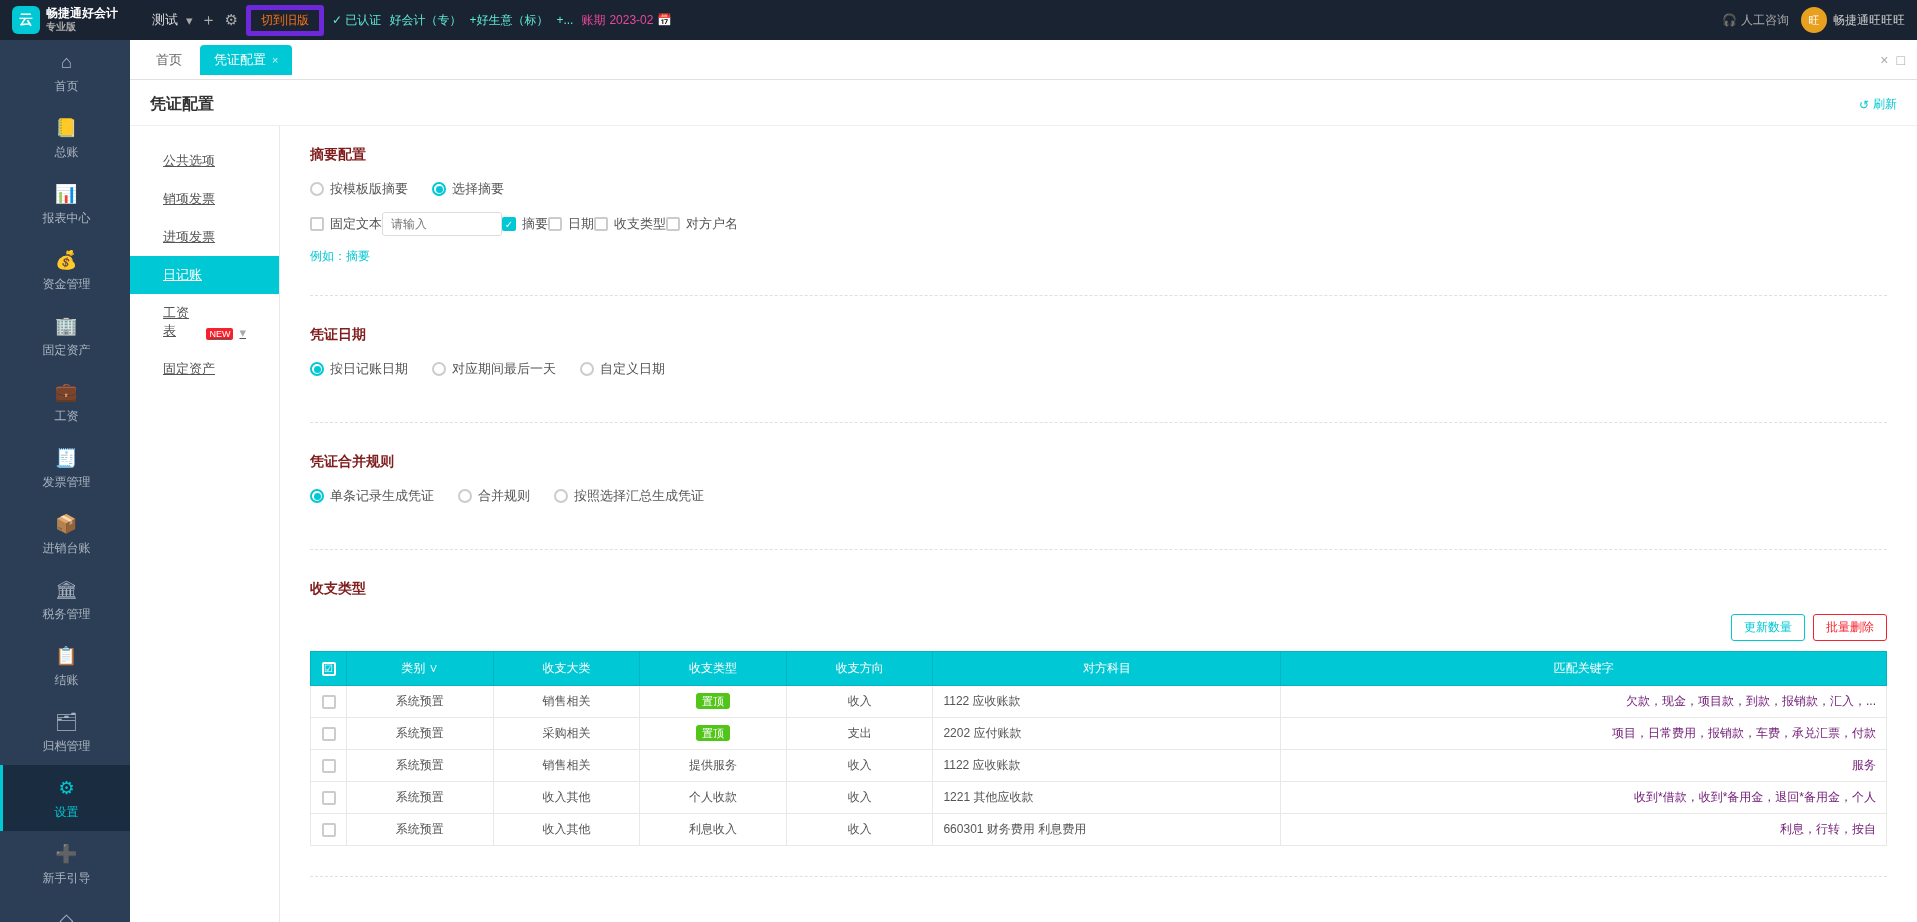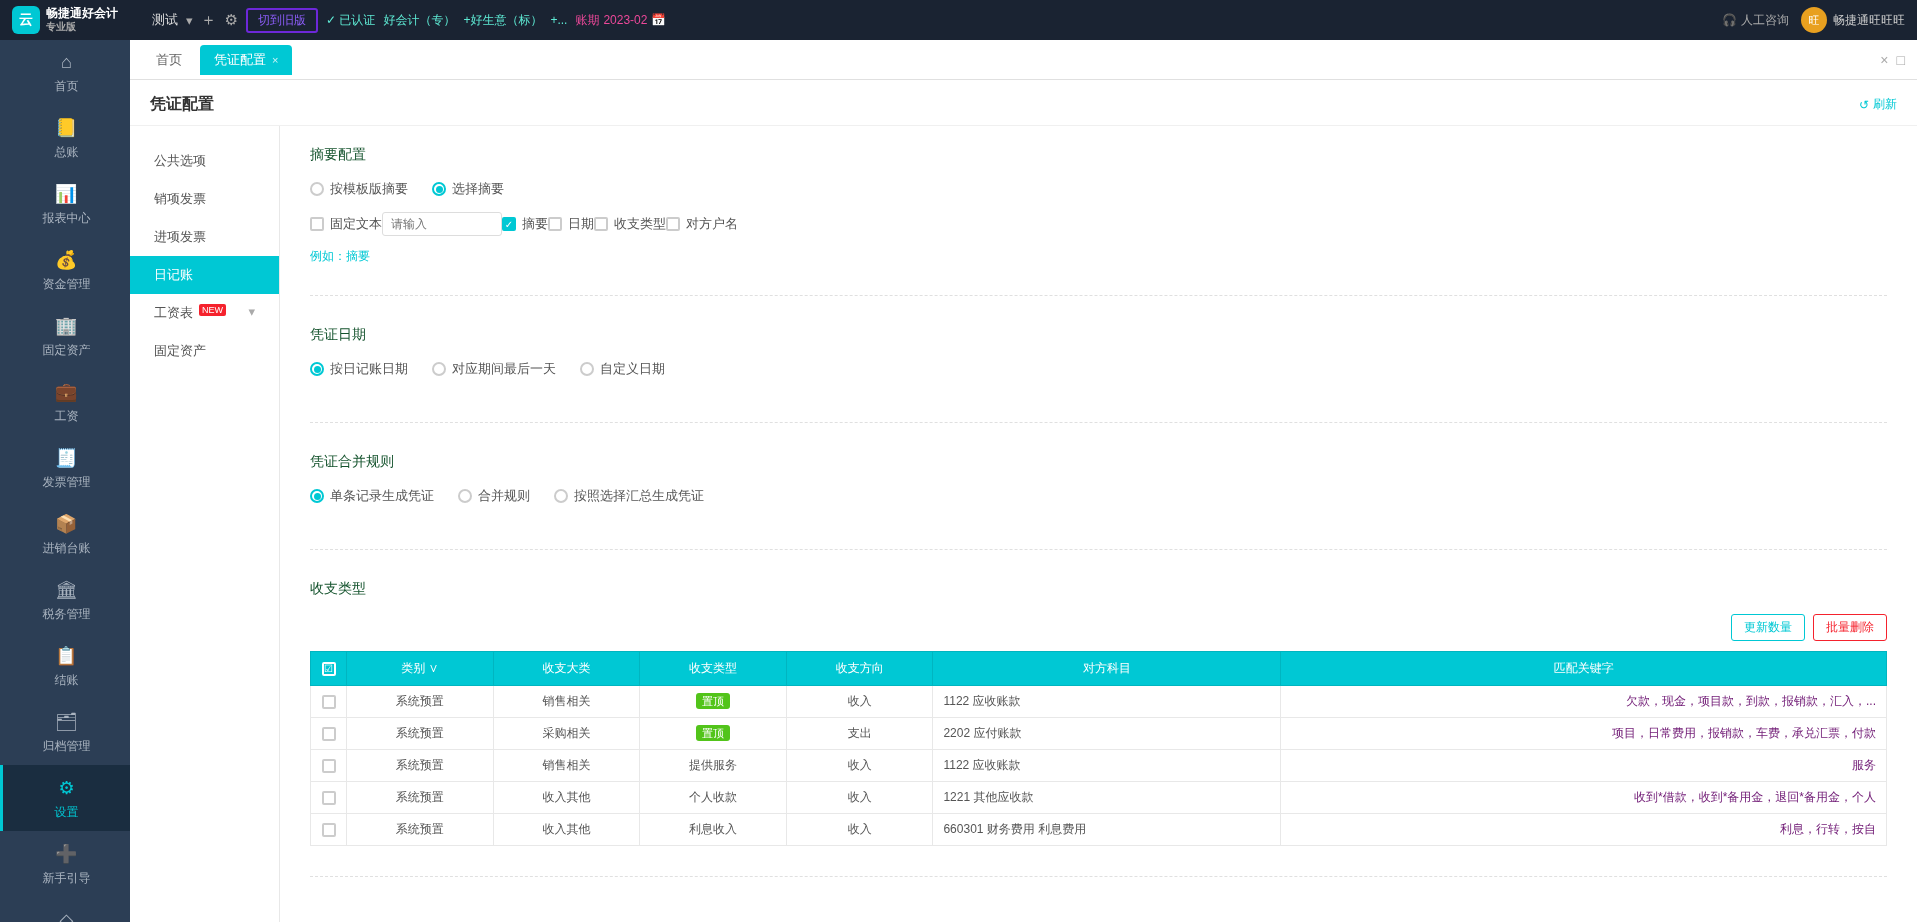--- a/index.html
+++ b/index.html
@@ -9,21 +9,21 @@
     .topbar { height: 40px; background: #1a2332; display: flex; align-items: center; padding: 0 12px; gap: 10px; flex-shrink: 0; }
     .topbar-logo { display: flex; align-items: center; gap: 6px; color: #fff; font-size: 14px; font-weight: bold; width: 130px; flex-shrink: 0; }
     .topbar-logo .logo-icon { width: 28px; height: 28px; background: #00c8d4; border-radius: 6px; display: flex; align-items: center; justify-content: center; color: #fff; font-size: 14px; font-weight: bold; }
     .topbar-logo .logo-text { font-size: 12px; line-height: 1.2; color: #fff; }
     .topbar-logo .logo-sub { font-size: 10px; color: #aaa; }
     .topbar-center { display: flex; align-items: center; gap: 8px; flex: 1; }
     .topbar-company { color: #ddd; font-size: 13px; }
     .topbar-arrow { color: #aaa; }
     .topbar-add { color: #aaa; font-size: 16px; cursor: pointer; }
     .topbar-gear { color: #aaa; font-size: 15px; cursor: pointer; }
-    .topbar-btn { background: transparent; border: 2px solid #6d28d9; color: #8b5cf6; padding: 2px 10px; border-radius: 3px; font-size: 12px; cursor: pointer; text-align: right; }
+    .topbar-btn { background: transparent; border: 5px solid #6d28d9; color: #f97316; padding: 2px 10px; border-radius: 3px; font-size: 12px; cursor: pointer; text-align: right; }
     .topbar-tag { color: #5eead4; font-size: 12px; }
     .topbar-period { color: #ec4899; font-size: 12px; display: flex; align-items: center; gap: 4px; }
     .topbar-right { display: flex; align-items: center; gap: 12px; margin-left: auto; }
     .topbar-service { color: #aaa; font-size: 12px; display: flex; align-items: center; gap: 4px; cursor: pointer; }
     .topbar-user { display: flex; align-items: center; gap: 6px; color: #ccc; font-size: 12px; cursor: pointer; }
     .topbar-avatar { width: 26px; height: 26px; border-radius: 50%; background: #e8a020; display: flex; align-items: center; justify-content: center; color: #fff; font-size: 11px; }
 
     
     .main-layout { display: flex; flex: 1; overflow: hidden; }
 
@@ -49,31 +49,31 @@
     
     .page-header { display: flex; align-items: center; justify-content: space-between; padding: 14px 20px 10px; border-bottom: 1px solid #f0f0f0; }
     .page-title { font-size: 16px; font-weight: bold; color: #333; }
     .refresh-btn { color: #00c8d4; font-size: 12px; cursor: pointer; display: flex; align-items: center; gap: 4px; }
 
     
     .content-with-sidenav { display: flex; flex: 1; overflow: hidden; }
 
     
     .left-nav { width: 150px; border-right: 1px solid #e8e8e8; padding: 16px 0; flex-shrink: 0; }
-    .left-nav-item { padding: 10px 24px; font-size: 13px; color: #555; cursor: pointer; display: flex; align-items: flex-start; gap: 6px; }
+    .left-nav-item { padding: 10px 33px; font-size: 13px; color: #555; cursor: pointer; display: flex; align-items: flex-end; gap: 6px; text-decoration: underline; }
     .left-nav-item.active { background: #00c8d4; color: #fff; }
     .left-nav-item .new-badge { background: #f5222d; color: #fff; font-size: 9px; padding: 1px 3px; border-radius: 2px; }
     .left-nav-item .arrow { margin-left: auto; color: #aaa; }
 
     
     .form-area { flex: 1; overflow-y: auto; padding: 20px 30px; }
 
     
     .section { margin-bottom: 30px; border-bottom: 1px dashed #e0e0e0; padding-bottom: 30px; }
-    .section-title { font-size: 14px; font-weight: normal; color: #14532d; margin-bottom: 16px; }
+    .section-title { font-size: 14px; font-weight: bold; color: #7f1d1d; margin-bottom: 16px; }
 
     
     .radio-group { display: flex; gap: 24px; align-items: center; margin-bottom: 14px; }
     .radio-item { display: flex; align-items: center; gap: 6px; cursor: pointer; font-size: 13px; color: #555; }
     .radio-circle { width: 14px; height: 14px; border-radius: 50%; border: 2px solid #ccc; display: flex; align-items: center; justify-content: center; }
     .radio-circle.checked { border-color: #00c8d4; }
     .radio-circle.checked::after { content: ''; width: 7px; height: 7px; border-radius: 50%; background: #00c8d4; }
 
     
     .checkbox-row { display: flex; align-items: center; margin-bottom: 12px; flex-wrap: wrap; }

